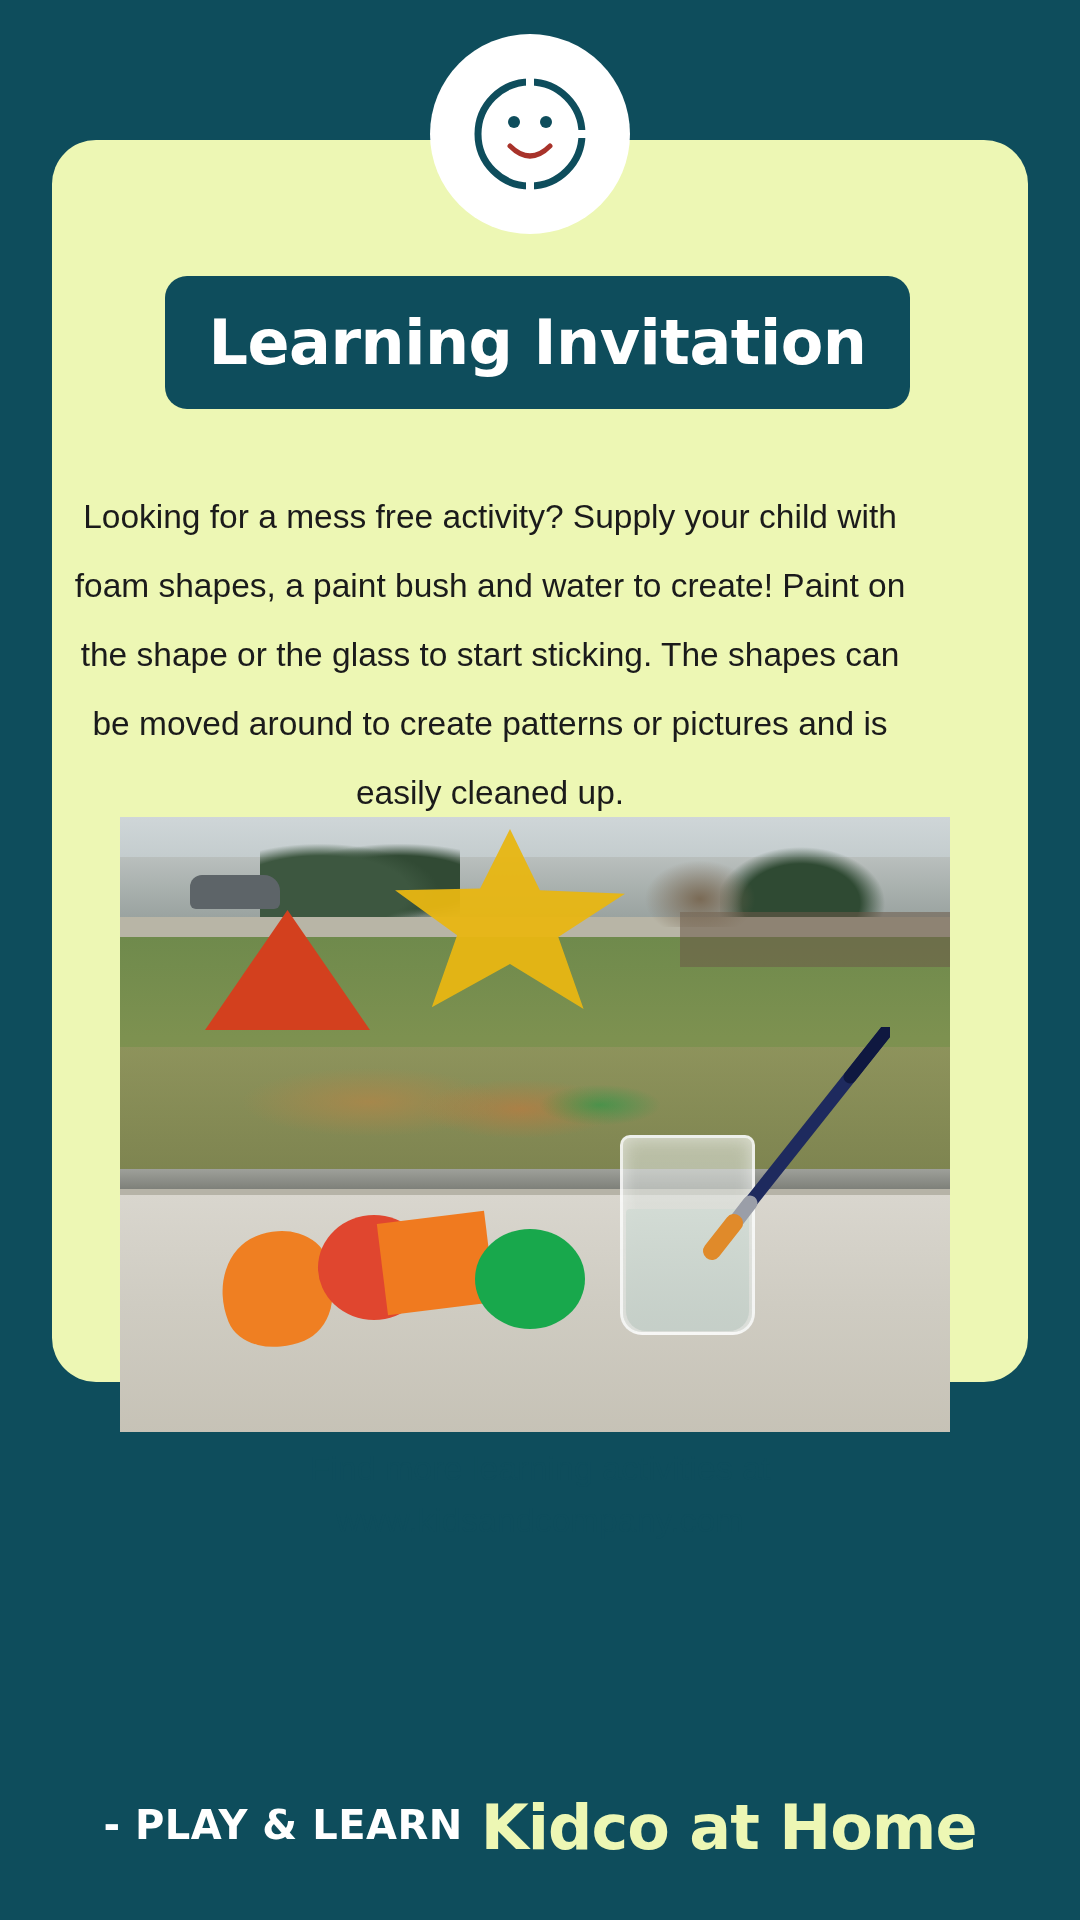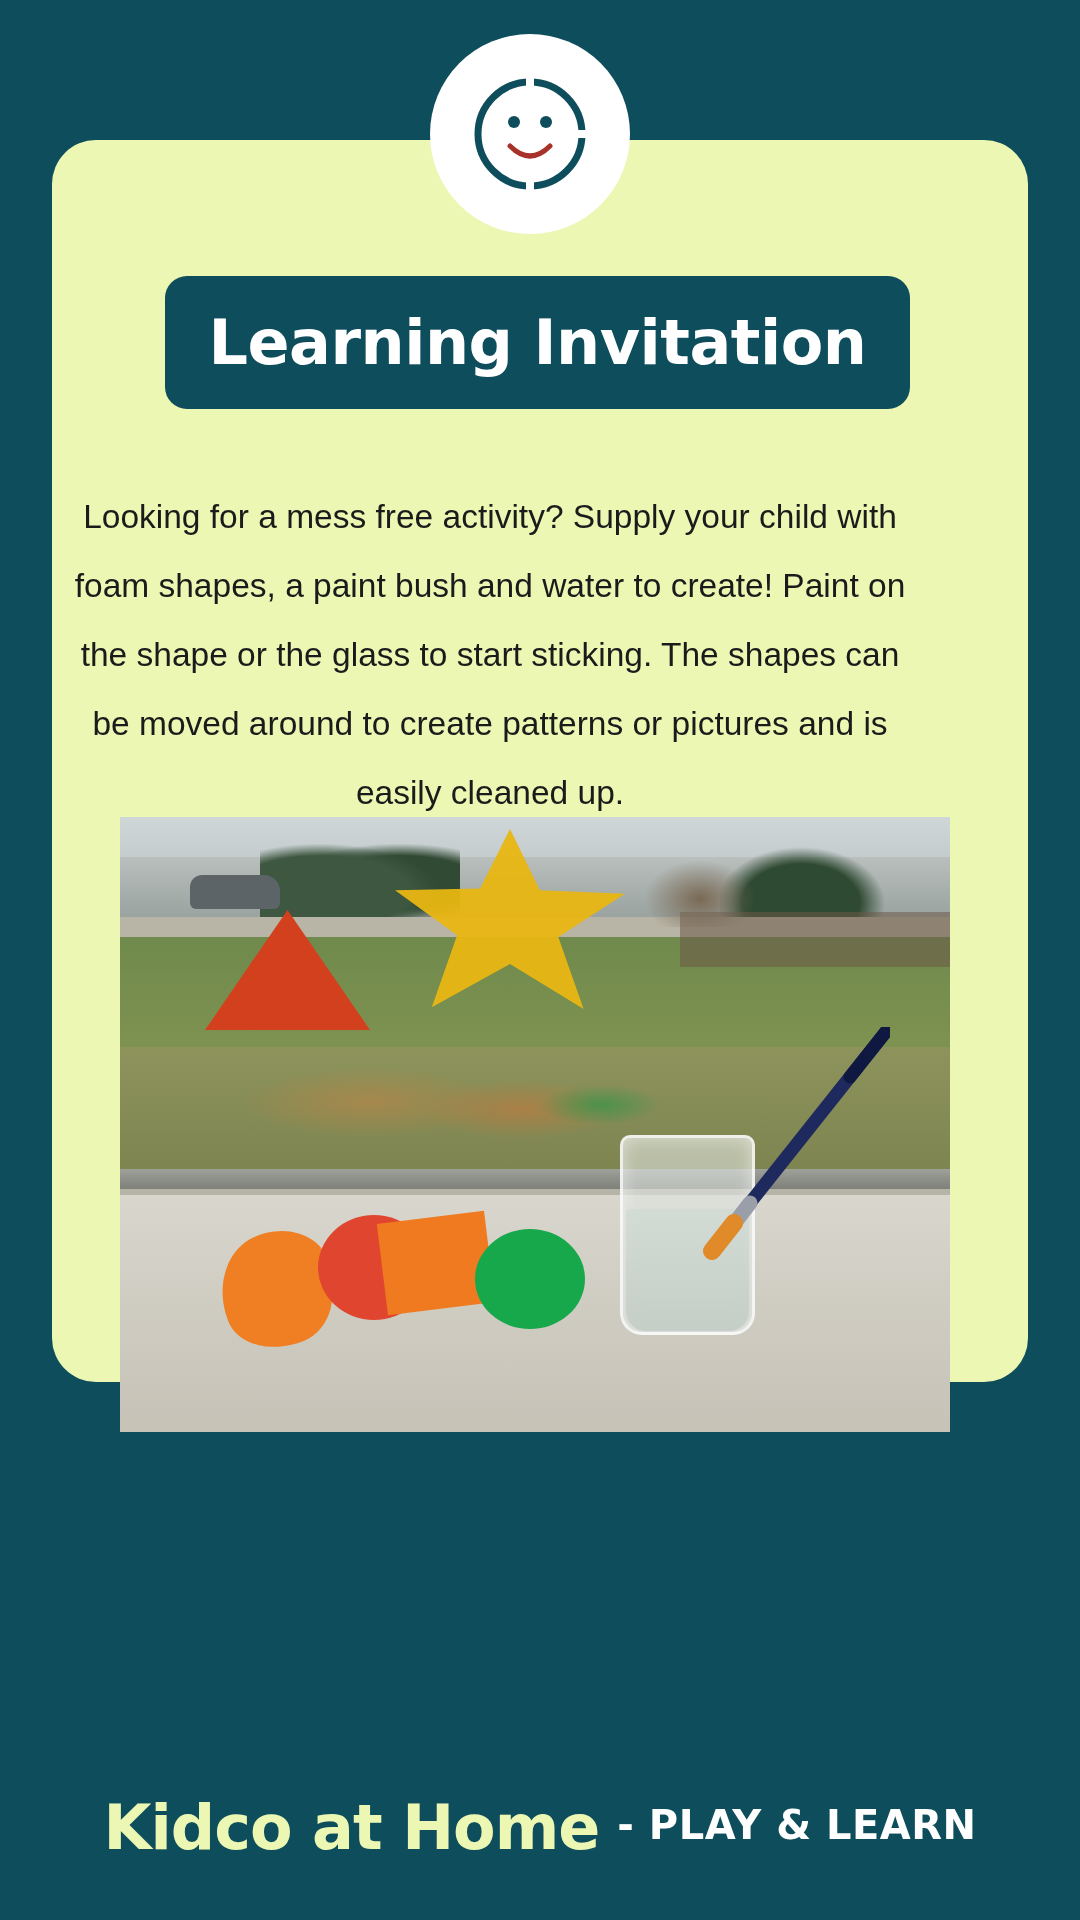--- a/index.html
+++ b/index.html
@@ -327,17 +327,17 @@
       <line x1="84" y1="196" x2="62" y2="224" stroke="#e08a2a" stroke-width="18" stroke-linecap="round"></line>
     </svg>
   </div>
 
   <div id="link-block">
     <div>Find more learning activities at</div>
     <div>www.kidsandcompany.com</div>
   </div>
 
   <div id="brand">
+    <span id="brand-sub">- PLAY &amp; LEARN</span>
     <span id="brand-main">Kidco at Home</span>
-    <span id="brand-sub">- PLAY &amp; LEARN</span>
   </div>
 
 </div>
 
 </body></html>

